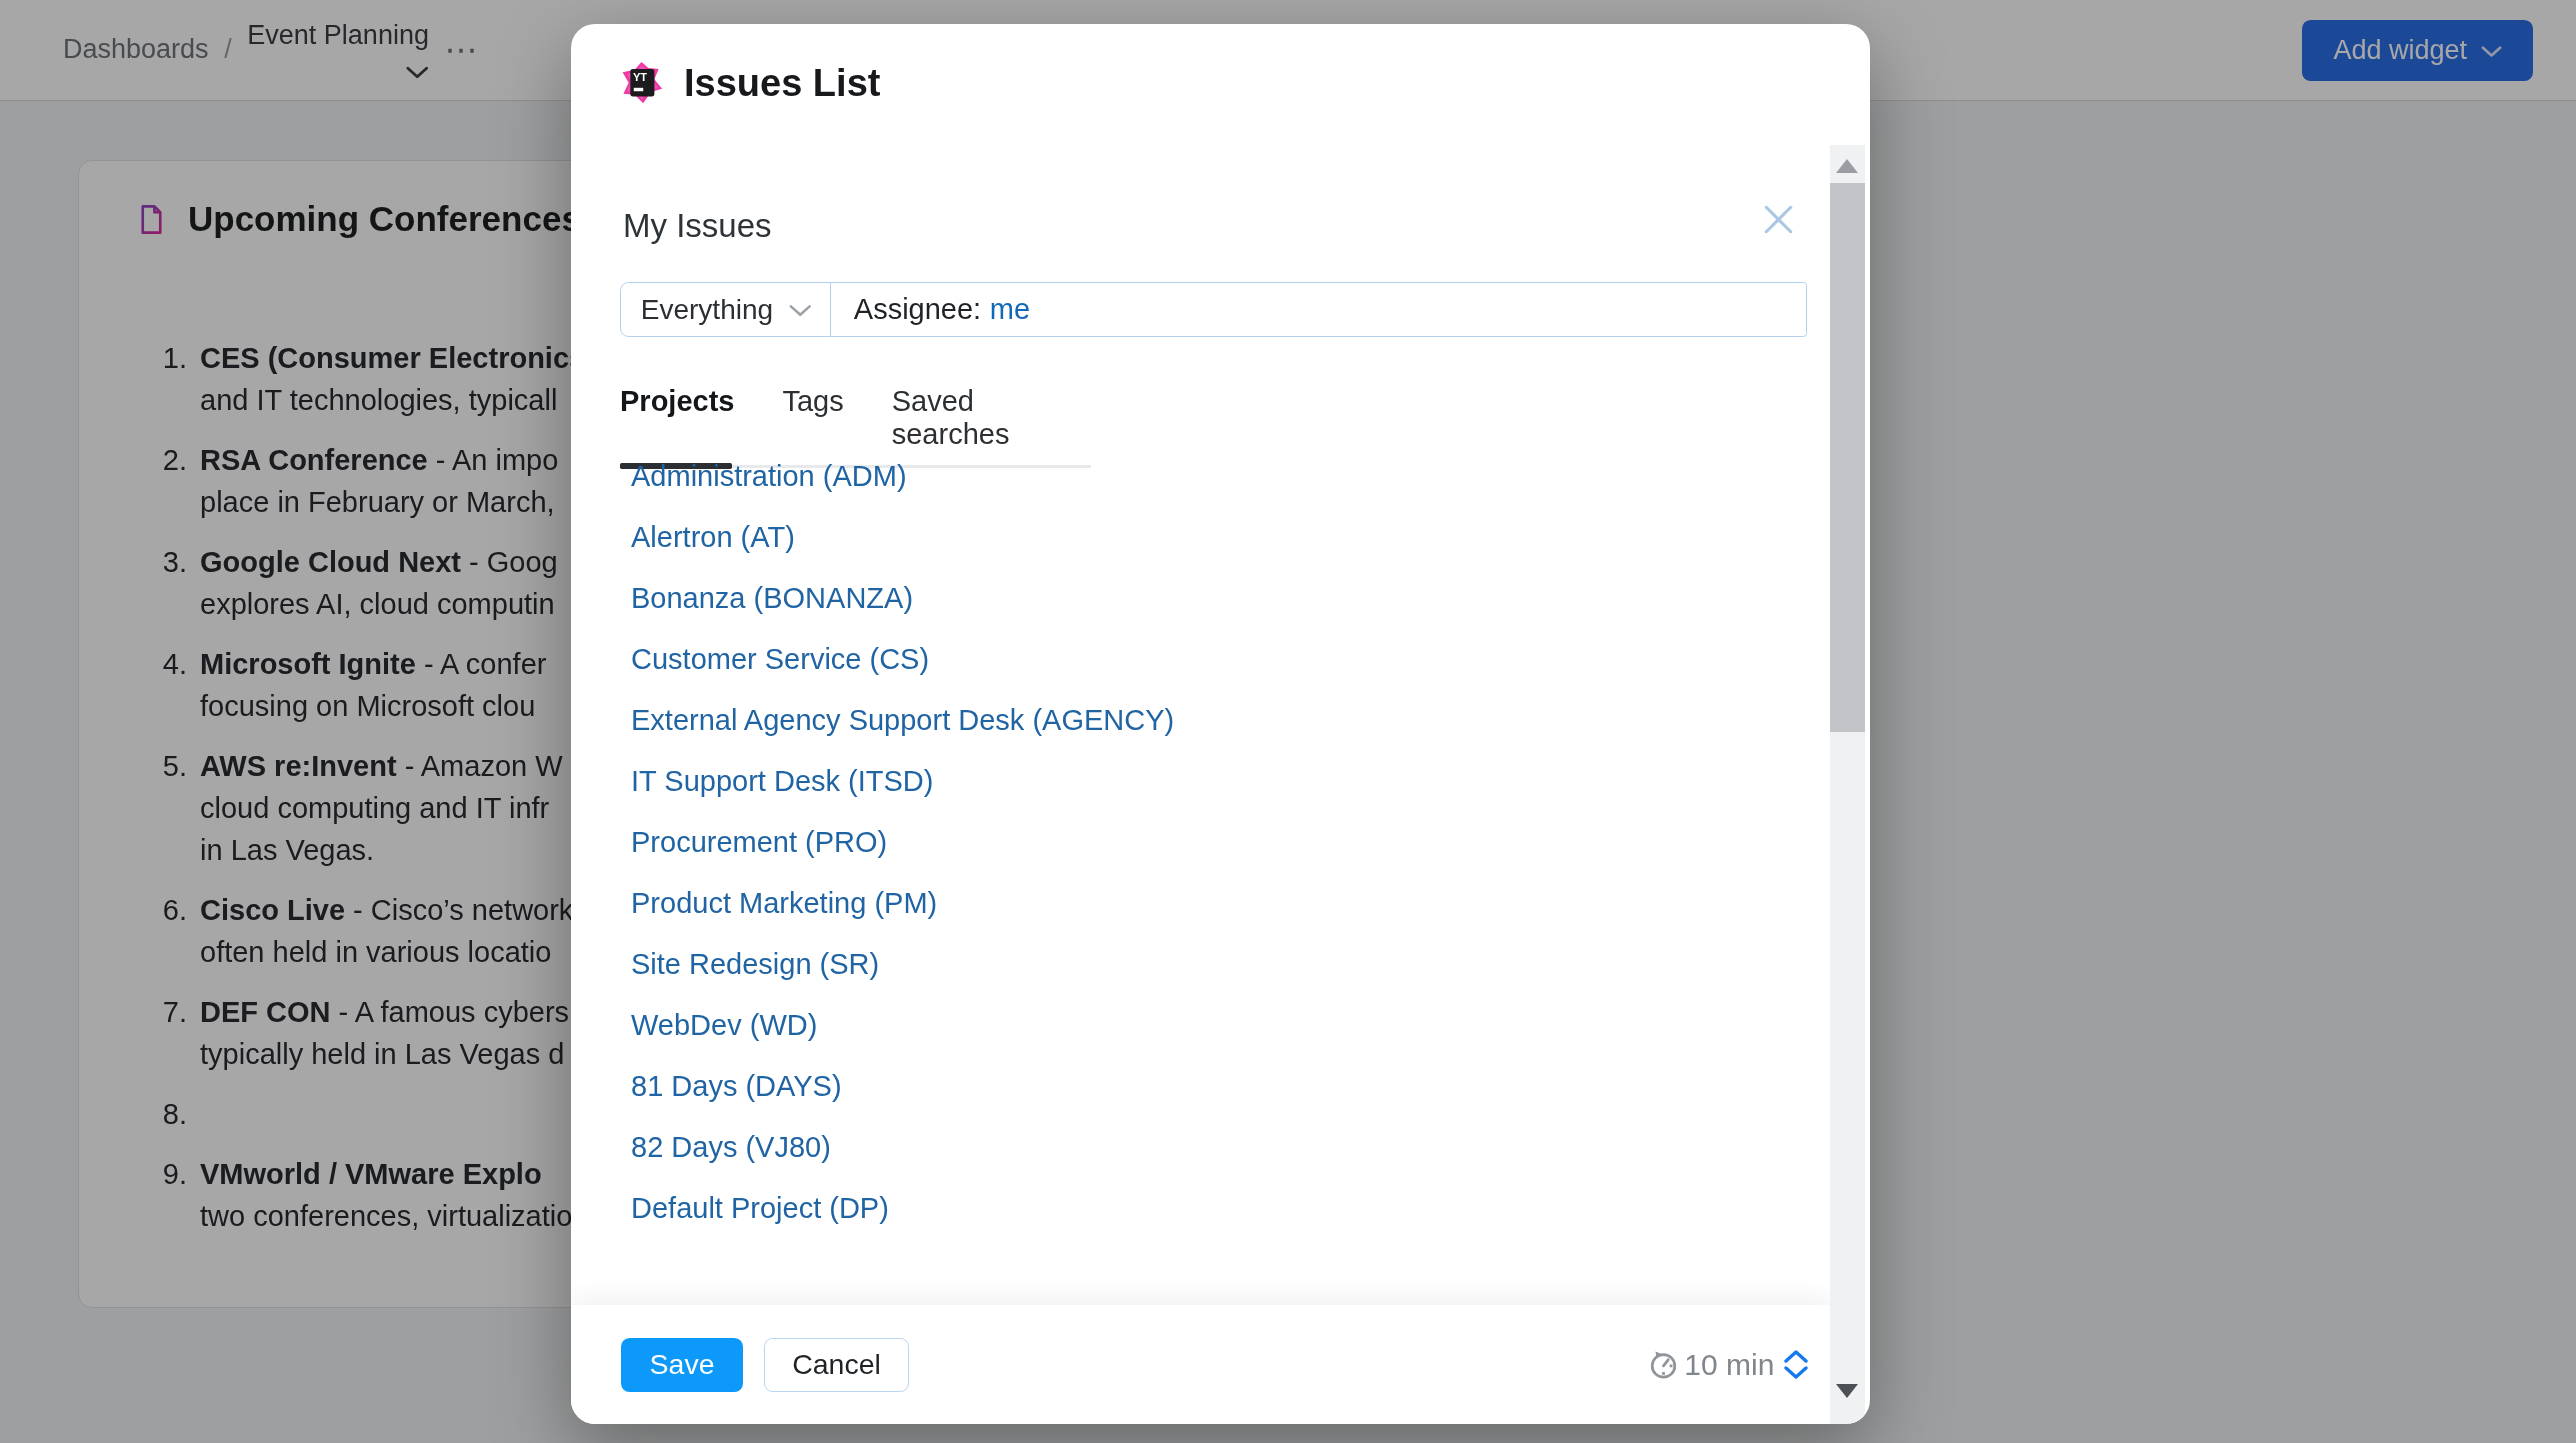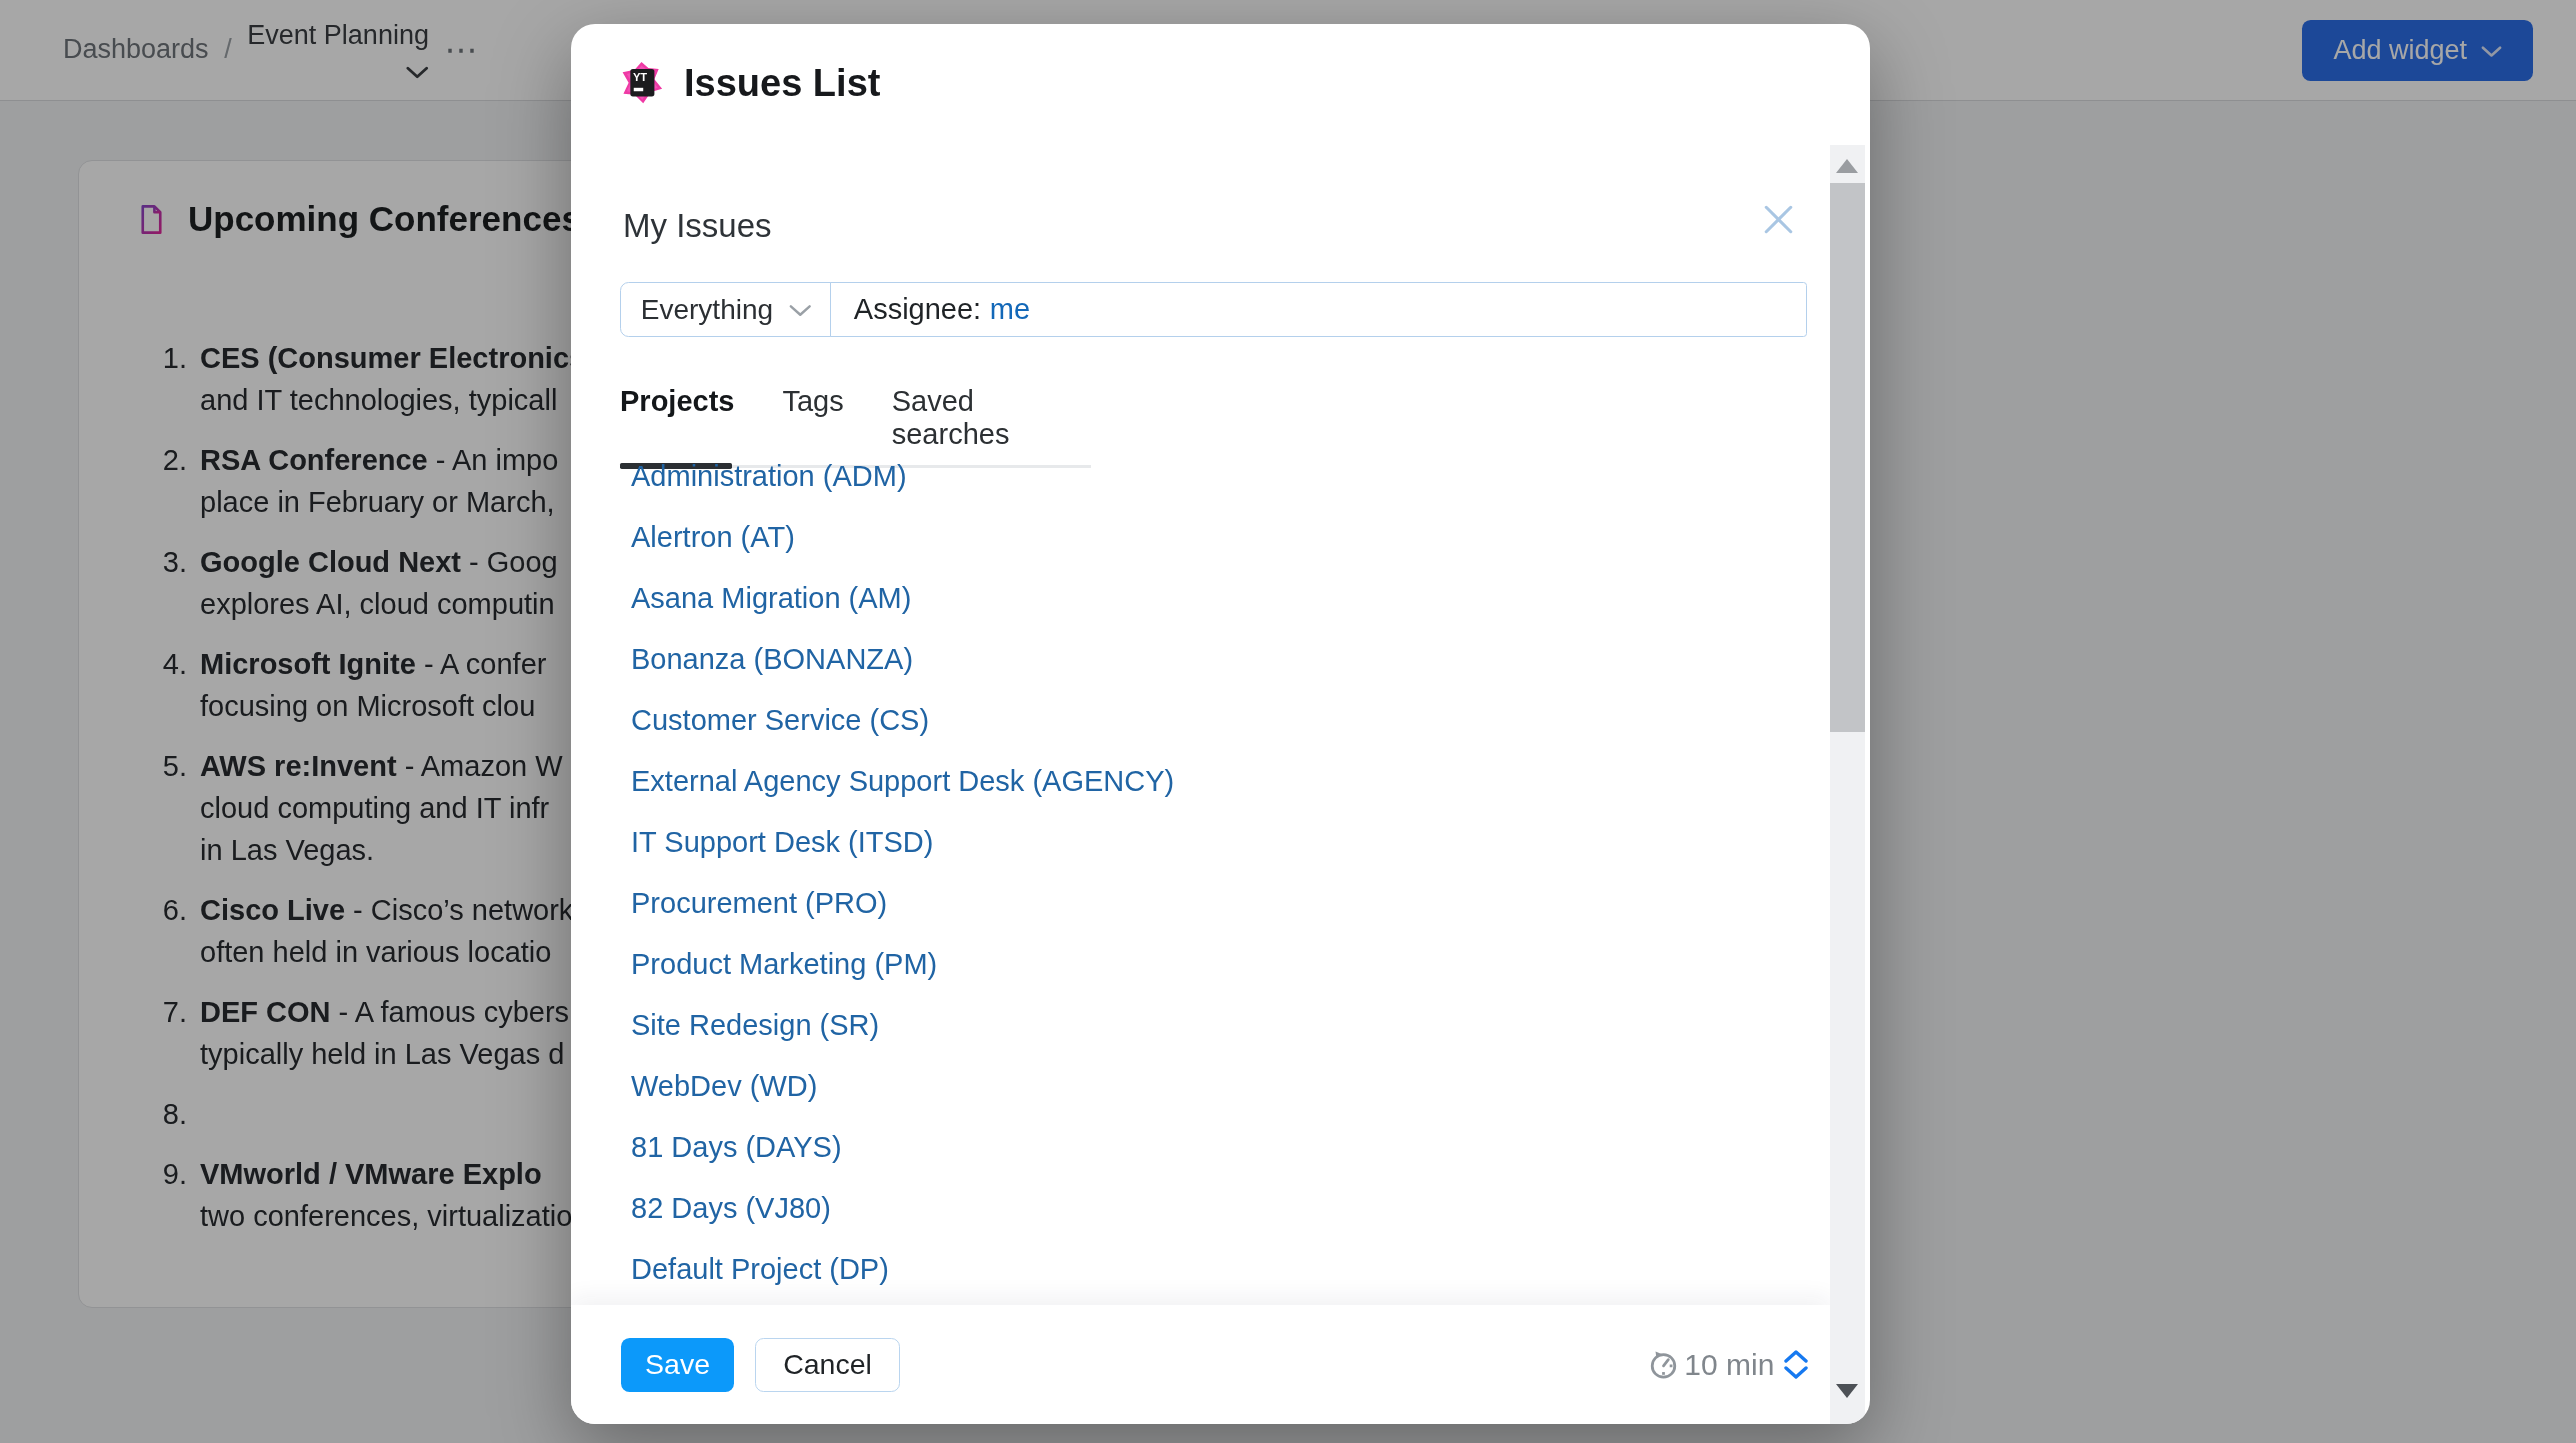--- a/index.html
+++ b/index.html
@@ -48,21 +48,21 @@
   .tabs{position:absolute;left:49px;top:361px;width:471px;}
   .tab-row{display:flex;gap:48px;font-size:29px;color:#2c3033;padding-bottom:14px;}
   .tab{cursor:pointer;}
   .tab.active{font-weight:bold;color:#14171a;}
   .tab-line{position:absolute;bottom:-2.6px;left:0;right:0;height:2.6px;background:#e7e9eb;}
   .tab-line-active{position:absolute;bottom:-4.3px;left:0;width:112px;height:6px;background:#2b2f33;border-radius:1.7px;}
   .project-list{position:absolute;left:60px;top:422px;display:flex;flex-direction:column;}
   .project-link{font-size:29px;color:#2064a4;height:61px;display:flex;align-items:center;cursor:pointer;white-space:nowrap;}
 
   .modal-footer{position:absolute;left:0;bottom:0;width:1259px;height:119px;background:#ffffff;display:flex;align-items:center;padding-left:50px;box-sizing:border-box;box-shadow:0 -8.6px 21px rgba(30,40,60,0.06);}
-  .save-btn{width:113px;height:54px;background:#0c99fa;color:#fff;border:none;border-radius:8.6px;font-size:28.5px;font-family:inherit;cursor:pointer;}
+  .save-btn{width:122px;height:54px;background:#0c99fa;color:#fff;border:none;border-radius:8.6px;font-size:28.5px;font-family:inherit;cursor:pointer;}
   .cancel-btn{margin-left:21px;width:145px;height:54px;background:#fff;border:1.7px solid #bad5ef;border-radius:8.6px;font-size:28.5px;color:#1f2326;font-family:inherit;cursor:pointer;box-sizing:border-box;}
   .refresh{margin-left:auto;margin-right:22.5px;display:flex;align-items:center;gap:4px;color:#80868c;font-size:30px;}
   .stepper{display:flex;flex-direction:column;gap:2.6px;margin-left:5.2px;cursor:pointer;}
   .stepper svg{color:#1679f0;display:block;}
 
   .scrollbar{position:absolute;top:121px;right:5.2px;width:35px;height:1279px;background:#f0f1f3;}
   .sb-up{position:absolute;top:14px;left:50%;transform:translateX(-50%);width:0;height:0;border-left:11.2px solid transparent;border-right:11.2px solid transparent;border-bottom:14px solid #9a9da1;cursor:pointer;}
   .sb-thumb{position:absolute;top:38px;left:0;width:100%;height:549px;background:#c2c4c7;cursor:pointer;}
   .sb-down{position:absolute;bottom:26px;left:50%;transform:translateX(-50%);width:0;height:0;border-left:11.2px solid transparent;border-right:11.2px solid transparent;border-top:14px solid #4d5156;cursor:pointer;}
 </style>
@@ -219,21 +219,20 @@
         <span class="tab">Tags</span>
         <span class="tab">Saved searches</span>
       </div>
       <div class="tab-line"></div>
       <div class="tab-line-active"></div>
     </div>
 
     <div class="project-list" id="project-list">
         <div class="project-link">Administration (ADM)</div>
         <div class="project-link">Alertron (AT)</div>
-        <div class="project-link">Asana Migration (AM)</div>
         <div class="project-link">Bonanza (BONANZA)</div>
         <div class="project-link">Customer Service (CS)</div>
         <div class="project-link">External Agency Support Desk (AGENCY)</div>
         <div class="project-link">IT Support Desk (ITSD)</div>
         <div class="project-link">Procurement (PRO)</div>
         <div class="project-link">Product Marketing (PM)</div>
         <div class="project-link">Site Redesign (SR)</div>
         <div class="project-link">WebDev (WD)</div>
         <div class="project-link">81 Days (DAYS)</div>
         <div class="project-link">82 Days (VJ80)</div>

